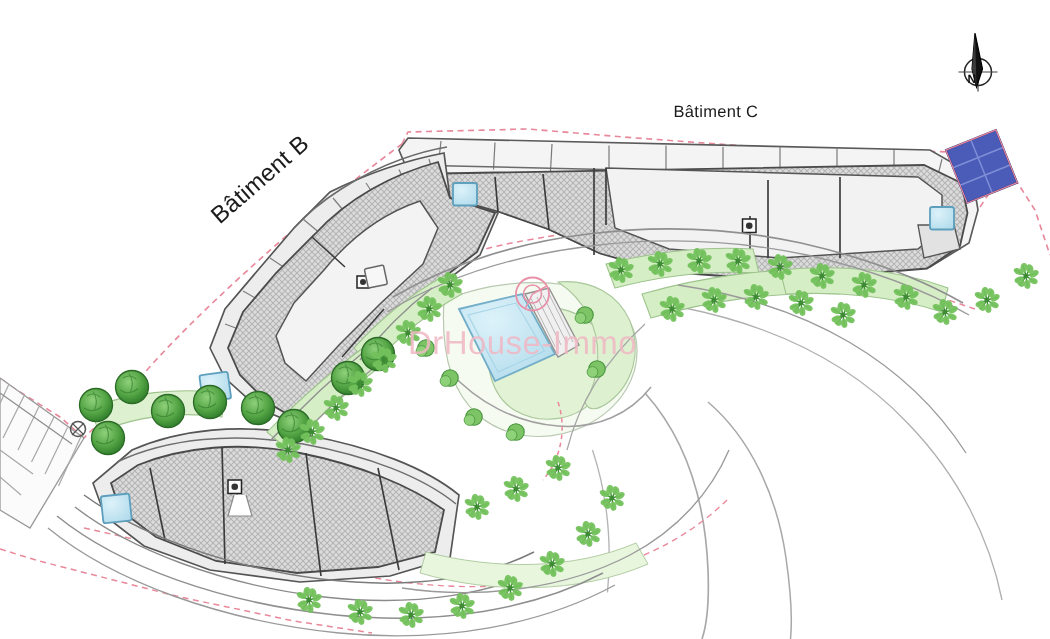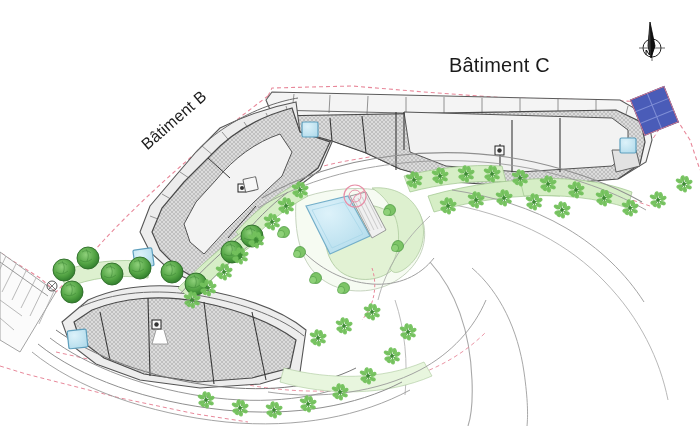--- a/index.html
+++ b/index.html
@@ -28,22 +28,22 @@
   }
   .label-text {
     position: absolute;
     font-family: "Liberation Sans", sans-serif;
     color: #1b1b1b;
     white-space: nowrap;
     user-select: none;
   }
   #label-batiment-c {
     left: 449px;
-    top: 54px;
-    font-size: 20px;
+    top: 69px;
+    font-size: 11px;
     letter-spacing: 0.2px;
   }
   #label-batiment-b {
     left: 138px;
     top: 140px;
     font-size: 16px;
     transform: rotate(-41deg);
     transform-origin: left top;
     letter-spacing: 0.2px;
   }
@@ -441,14 +441,15 @@
     </g>
 
   </svg>
 
   <div class="label-text" id="label-batiment-c">Bâtiment C</div>
 
   <div class="label-text" id="label-batiment-b">Bâtiment B</div>
 
   <div id="compass-label">N</div>
 
+  <div id="watermark">DrHouse-Immo</div>
 
 </div>
 
 </body></html>

